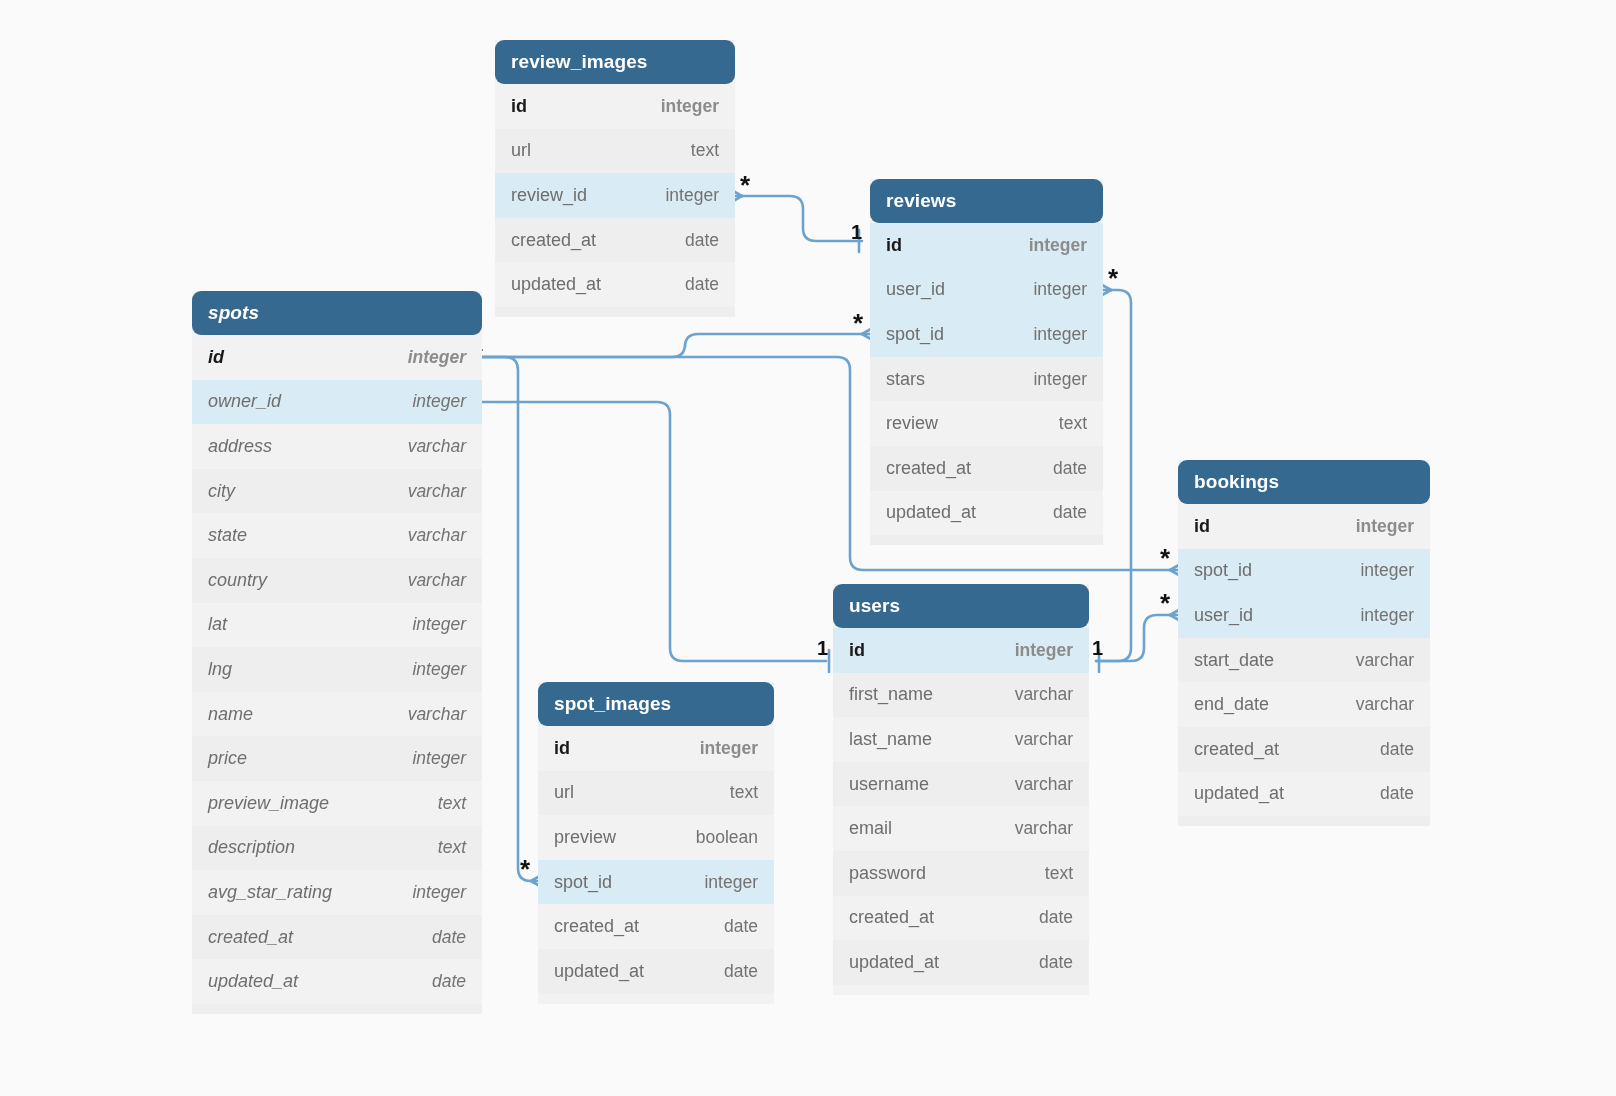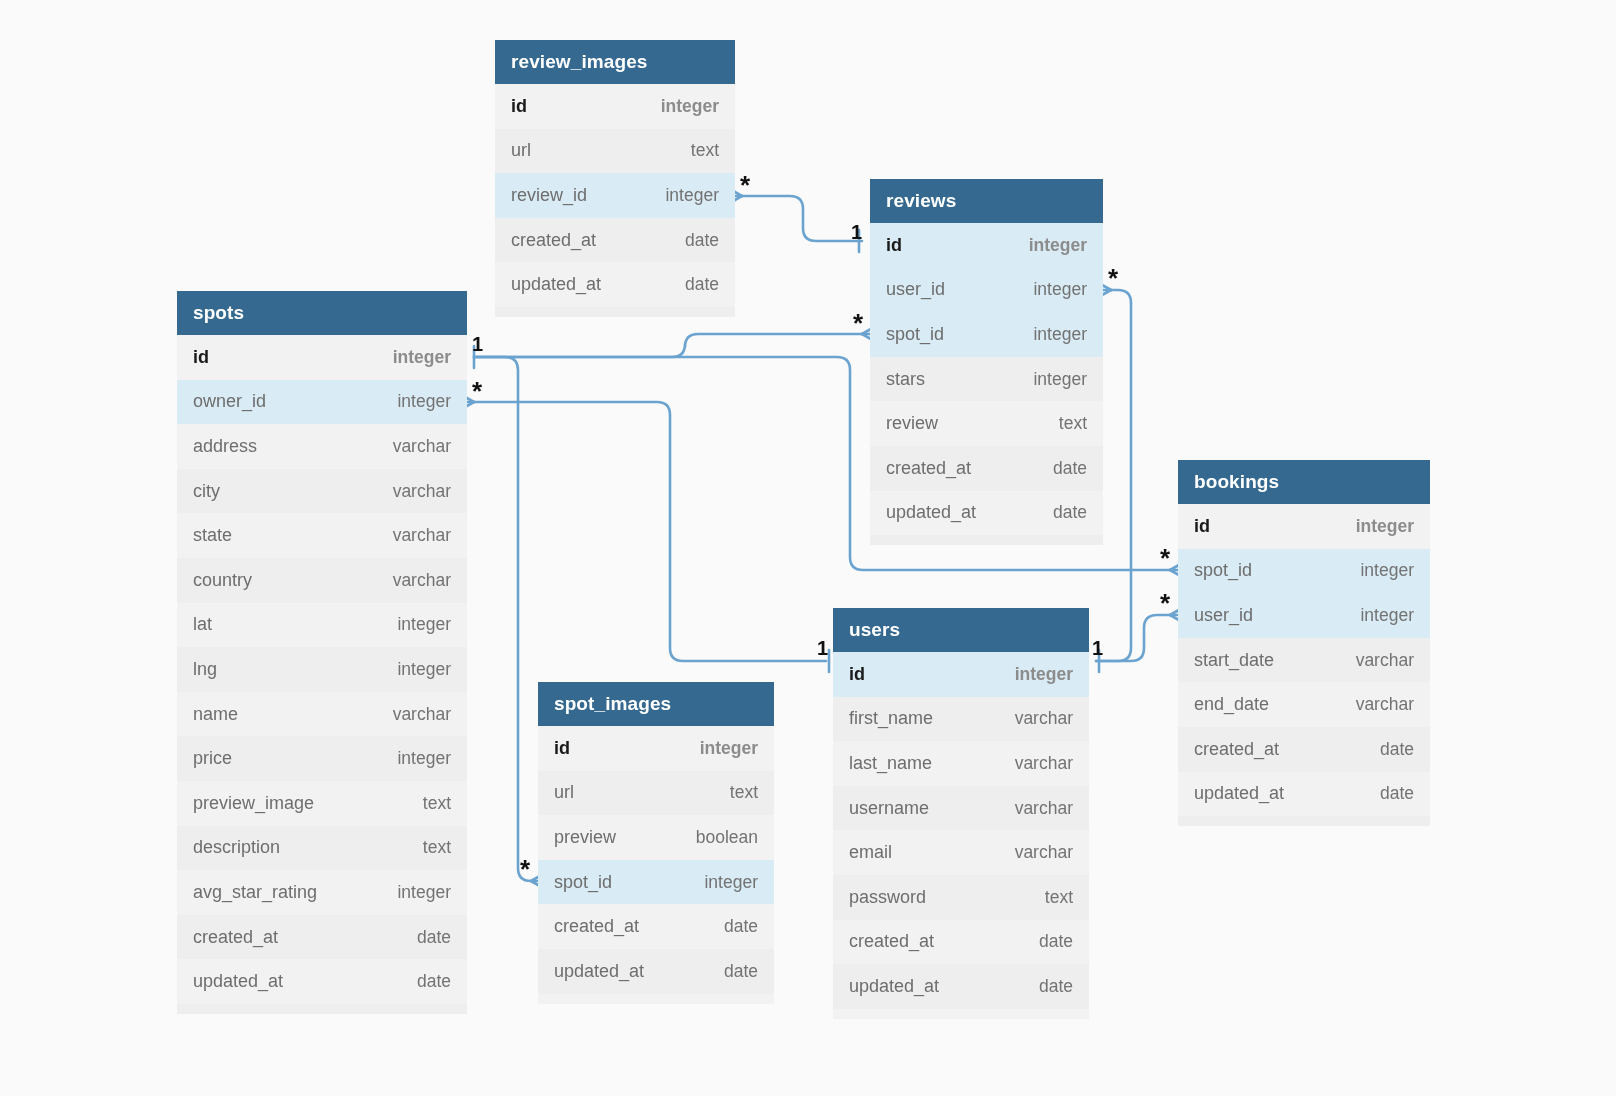--- a/index.html
+++ b/index.html
@@ -42,20 +42,21 @@
     background: #35698f;
     color: #ffffff;
     font-weight: bold;
     font-size: 19px;
     letter-spacing: 0.1px;
     height: 44px;
     line-height: 44px;
     padding: 0 16px;
     box-sizing: border-box;
     white-space: nowrap;
+    border-radius: 9px;
   }
   .row {
     display: flex;
     align-items: center;
     justify-content: space-between;
     height: 44.6px;
     padding: 0 16px;
     box-sizing: border-box;
     background: #f2f2f2;
     font-size: 18px;
@@ -203,21 +204,21 @@
       <div class="row alt">
         <span class="col-name">created_at</span>
         <span class="col-type">date</span>
       </div>
       <div class="row">
         <span class="col-name">updated_at</span>
         <span class="col-type">date</span>
       </div>
       <div class="card-pad alt"></div>
     </div>
-    <div class="table-card" style="left: 177px; top: 291px; width: 290px;">
+    <div class="table-card" style="left: 192px; top: 291px; width: 290px; font-style: italic;">
       <div class="table-header">spots</div>
       <div class="row pk">
         <span class="col-name">id</span>
         <span class="col-type">integer</span>
       </div>
       <div class="row fk">
         <span class="col-name">owner_id</span>
         <span class="col-type">integer</span>
       </div>
       <div class="row">
@@ -299,21 +300,21 @@
       <div class="row alt">
         <span class="col-name">created_at</span>
         <span class="col-type">date</span>
       </div>
       <div class="row">
         <span class="col-name">updated_at</span>
         <span class="col-type">date</span>
       </div>
       <div class="card-pad alt"></div>
     </div>
-    <div class="table-card" style="left: 833px; top: 608px; width: 256px;">
+    <div class="table-card" style="left: 833px; top: 584px; width: 256px;">
       <div class="table-header">users</div>
       <div class="row fk pk">
         <span class="col-name">id</span>
         <span class="col-type">integer</span>
       </div>
       <div class="row alt">
         <span class="col-name">first_name</span>
         <span class="col-type">varchar</span>
       </div>
       <div class="row">

